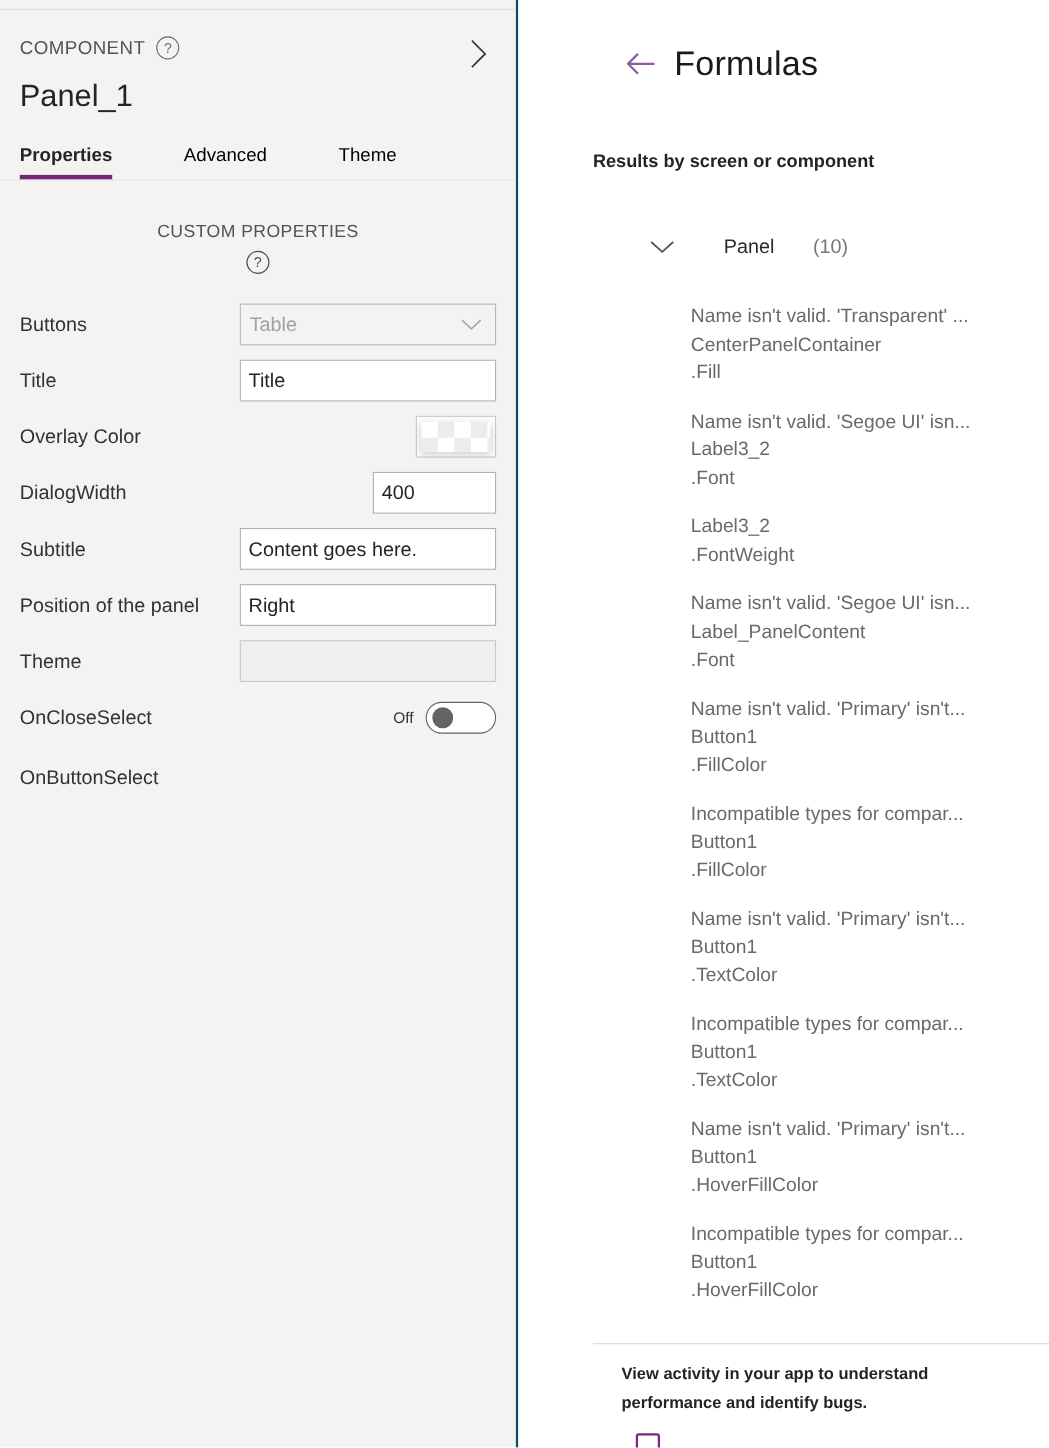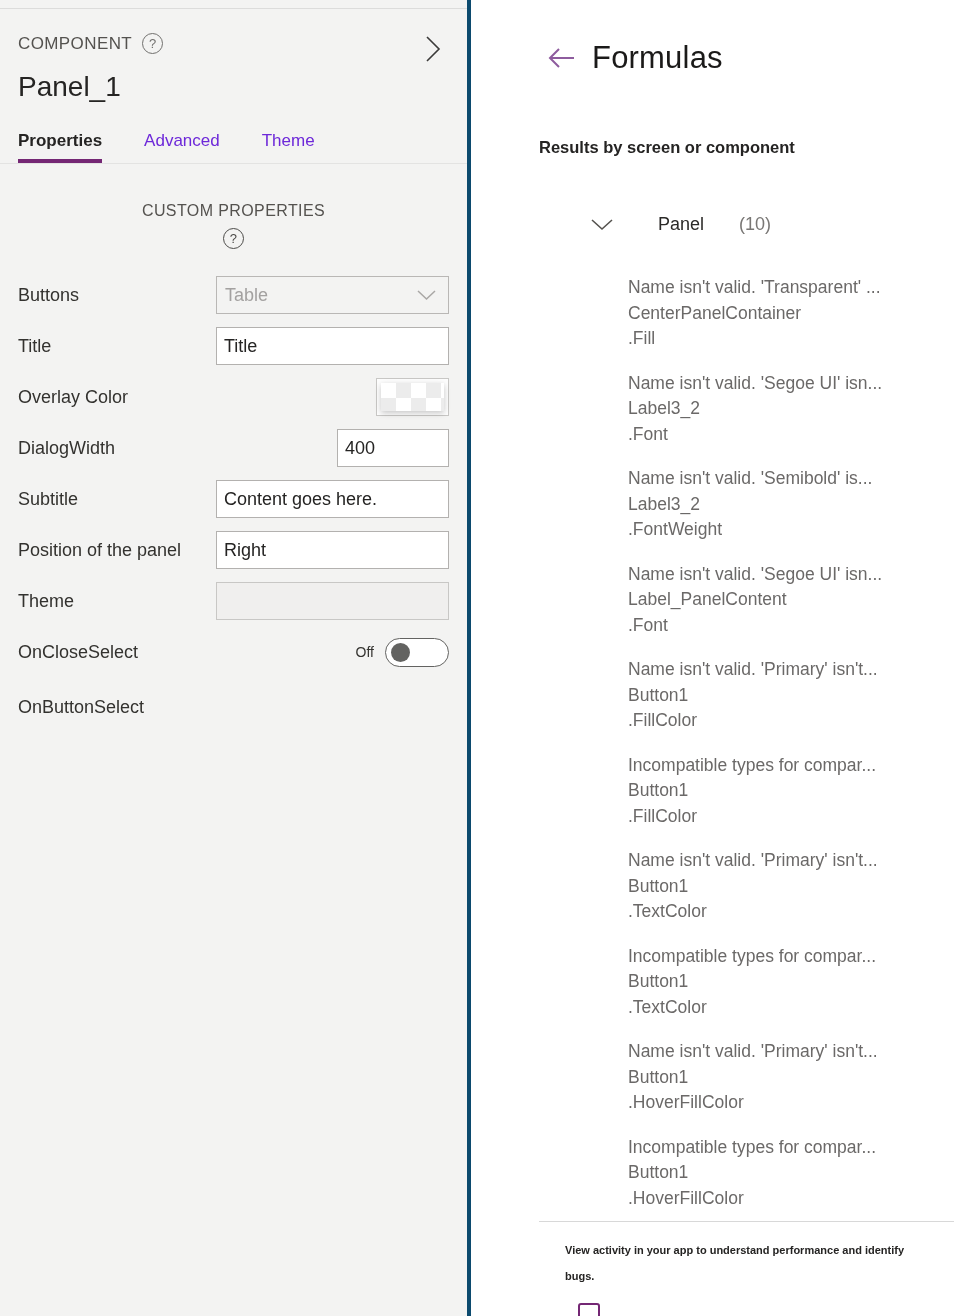--- a/index.html
+++ b/index.html
@@ -2,36 +2,36 @@
 <html><head>
 <meta charset="utf-8">
 <style>
   * { margin:0; padding:0; box-sizing:border-box; }
   html,body { width:954px; height:1316px; overflow:hidden; background:#fff;
               font-family:"Liberation Sans","DejaVu Sans",sans-serif; }
   body { position:relative; }
 
   
   .left-panel { position:absolute; left:0; top:0; width:471px; height:1316px;
-                background:#f3f3f2; border-right:4px solid #0c4a6e; }
+                background:#f3f3f2; border-right:2px solid #0c4a6e; }
   .left-panel .top-rule { position:absolute; top:8px; left:0; right:0; height:1px; background:#dcdcdb; }
   .left-content { padding:0 18px; position:relative; }
 
   .comp-header { padding-top:33px; display:flex; align-items:center; gap:10px; position:relative; }
   .comp-title { font-size:17px; color:#54524f; letter-spacing:.4px; }
   .help-circle { width:21px; height:21px; border:1.5px solid #71706e; border-radius:50%;
                  color:#71706e; font-size:13px; display:grid; place-items:center; line-height:1; flex:none; }
   .help-circle.dark { border-color:#4c4b49; color:#4c4b49; }
   .collapse-btn { position:absolute; right:2px; top:33px; width:30px; height:32px;
                   display:grid; place-items:center; background:none; border:none; cursor:pointer; }
 
   .component-name { margin-top:17px; font-size:28px; color:#252423; }
 
-  .tabs { margin:28px -18px 0; padding:0 18px; display:flex; border-bottom:1px solid #e3e3e2; }
-  .tab { font-size:17px; color:#6d28d9; padding-bottom:8px; margin-right:42px;
+  .tabs { margin:28px -18px 0; padding:0 18px; display:flex; border-bottom:1px solid #e3e3e2;gap:23px; }
+  .tab { font-size:17px; color:#000000; padding-bottom:8px; margin-right:42px;
          border-bottom:4px solid transparent; cursor:pointer; }
   .tab.active { font-weight:700; color:#252423; border-bottom-color:#742774; }
 
   .section-heading { margin-top:38px; display:flex; align-items:center; gap:8px;
                      font-size:16px; color:#54524f; letter-spacing:.4px;flex-direction:column; }
 
   .fields { margin-top:27px; }
   .field-row { display:flex; align-items:center; min-height:38px; margin-bottom:13px; }
   .field-label { font-size:18px; color:#33322f; }
   .field-control { margin-left:auto; }
@@ -59,37 +59,37 @@
   .toggle-wrap { margin-left:auto; display:flex; align-items:center; gap:11px; }
   .toggle-state { font-size:14px; color:#33322f; }
   .toggle { width:64px; height:29px; border:1px solid #636361; border-radius:15px;
             background:#fff; position:relative; cursor:pointer; }
   .toggle-knob { position:absolute; left:5px; top:4px; width:19px; height:19px;
                  border-radius:50%; background:#636361; }
 
   
   .right-panel { position:absolute; left:512px; top:0; width:442px; height:1316px; background:#fff; }
 
-  .rp-header { display:flex; align-items:center; gap:17px; padding:40px 0 0 36px; }
+  .rp-header { display:flex; align-items:center; gap:17px; padding:40px 0 0 36px;margin-left:21px; }
   .back-btn { background:none; border:none; display:flex; cursor:pointer; padding:0; }
   .rp-title { font-size:31px; font-weight:300; color:#1b1a19; letter-spacing:.2px; }
 
   .results-heading { margin:62px 0 0 27px; font-size:16.5px; font-weight:700; color:#252423; }
 
   .group-row { margin:57px 12px 0 79px; display:flex; align-items:center; cursor:pointer;gap:28px; }
   .group-chevron { display:flex; margin-right:17px; }
   .group-name { font-size:18px; color:#2b2a28; }
   .group-count { font-size:18px; color:#797775; margin-left:7px; }
 
   .error-list { margin:40px 0 0 116px; }
   .error-item { font-size:17.5px; line-height:25.5px; color:#6b6968; margin-bottom:19px; cursor:pointer; }
 
   .rp-footer-rule { position:absolute; left:27px; right:0; top:1221px; height:1px; background:#d8d8d8; }
   .rp-footer-msg { position:absolute; left:53px; top:1237px; width:368px;
-                   font-size:11px; font-weight:700; color:#252423; line-height:26px; }
+                   font-size:15px; font-weight:700; color:#252423; line-height:26px; }
   .activity-box { position:absolute; left:66px; top:1303px; width:22px; height:20px;
                   border:2px solid #742774; border-radius:3px; background:#fff; }
 </style>
 </head>
 <body>
 
 <div class="left-panel">
   <div class="top-rule"></div>
   <div class="left-content">
 
@@ -215,21 +215,20 @@
         <div>.Fill</div>
       </div>
 
       <div class="error-item">
         <div>Name isn't valid. 'Segoe UI' isn...</div>
         <div>Label3_2</div>
         <div>.Font</div>
       </div>
 
       <div class="error-item">
-        <div>Name isn't valid. 'Semibold' is...</div>
         <div>Label3_2</div>
         <div>.FontWeight</div>
       </div>
 
       <div class="error-item">
         <div>Name isn't valid. 'Segoe UI' isn...</div>
         <div>Label_PanelContent</div>
         <div>.Font</div>
       </div>
 

